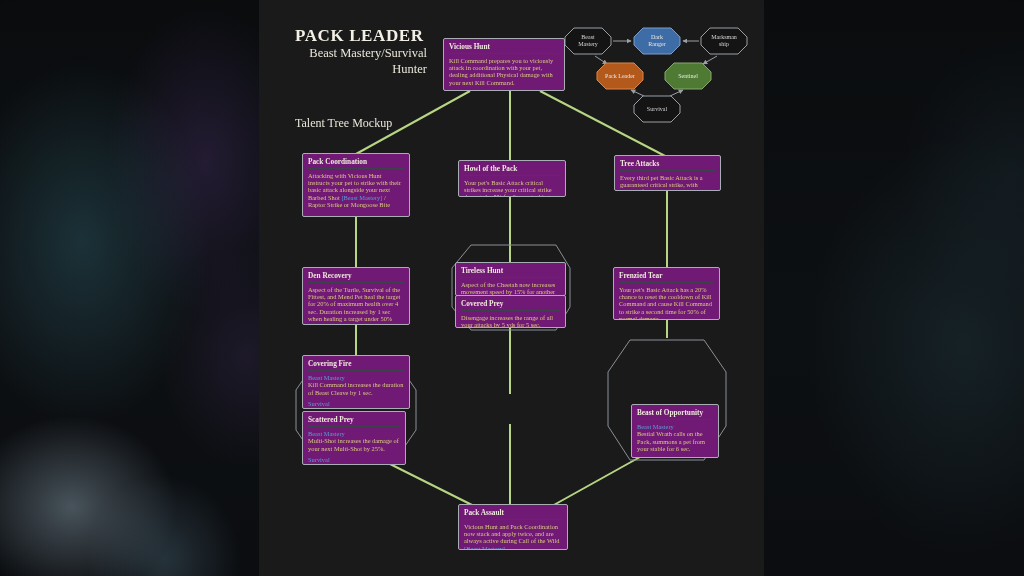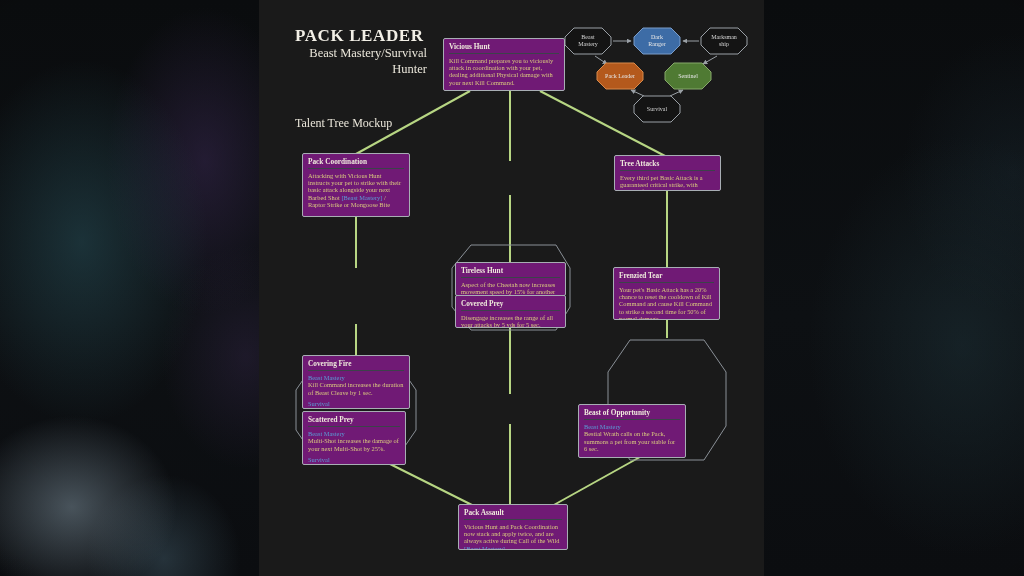--- a/index.html
+++ b/index.html
@@ -107,26 +107,34 @@
   <div class="tbox" style="left:443px;top:38px;width:122px;height:53px">
     <div class="tt">Vicious Hunt</div>
     <div class="tb">Kill Command prepares you to viciously attack in coordination with your pet, dealing additional Physical damage with your next Kill Command.</div>
   </div>
 
   <div class="tbox" style="left:302px;top:153px;width:108px;height:64px">
     <div class="tt">Pack Coordination</div>
     <div class="tb"><span>Attacking with Vicious Hunt instructs your pet to strike with their basic attack alongside your next Barbed Shot </span><span class="blue">[Beast Mastery]</span><span> / Raptor Strike or Mongoose Bite </span></div>
   </div>
 
+  <div class="tbox" style="left:458px;top:160px;width:108px;height:37px">
+    <div class="tt">Howl of the Pack</div>
+    <div class="tb">Your pet's Basic Attack critical strikes increase your critical strike damage by 5% for 6 sec, stacking up to 3 times.</div>
+  </div>
 
   <div class="tbox" style="left:614px;top:155px;width:107px;height:36px">
     <div class="tt">Tree Attacks</div>
     <div class="tb">Every third pet Basic Attack is a guaranteed critical strike, with damage further increased by critical strike chance.</div>
   </div>
 
+  <div class="tbox" style="left:302px;top:267px;width:108px;height:58px">
+    <div class="tt">Den Recovery</div>
+    <div class="tb">Aspect of the Turtle, Survival of the Fittest, and Mend Pet heal the target for 20% of maximum health over 4 sec. Duration increased by 1 sec when healing a target under 50% maximum health.</div>
+  </div>
 
   <div class="tbox" style="left:455px;top:262px;width:111px;height:34px">
     <div class="tt">Tireless Hunt</div>
     <div class="tb">Aspect of the Cheetah now increases movement speed by 15% for another 8 sec.</div>
   </div>
 
   <div class="tbox" style="left:455px;top:295px;width:111px;height:33px">
     <div class="tt">Covered Prey</div>
     <div class="tb">Disengage increases the range of all your attacks by 5 yds for 5 sec.</div>
   </div>
@@ -147,21 +155,21 @@
   <div class="tbox" style="left:302px;top:411px;width:104px;height:54px">
     <div class="tt">Scattered Prey</div>
     <div class="spec">Beast Mastery</div>
     <div class="tb">Multi-Shot increases the damage of your next Multi-Shot by 25%.</div>
     <div class="spec sv">Survival</div>
     <div class="tb">Carve or Butchery increases the damage of your next Carve or Butchery by 25%.</div>
   </div>
 
 
 
-  <div class="tbox" style="left:578px;top:404px;width:108px;height:54px">
+  <div class="tbox" style="left:631px;top:404px;width:88px;height:54px">
     <div class="tt">Beast of Opportunity</div>
     <div class="spec">Beast Mastery</div>
     <div class="tb">Bestial Wrath calls on the Pack, summons a pet from your stable for 6 sec.</div>
     <div class="spec sv">Survival</div>
 
   </div>
 
   <div class="tbox" style="left:458px;top:504px;width:110px;height:46px">
     <div class="tt">Pack Assault</div>
     <div class="tb"><span>Vicious Hunt and Pack Coordination now stack and apply twice, and are always active during Call of the Wild </span><span class="blue">[Beast Mastery]</span></div>

